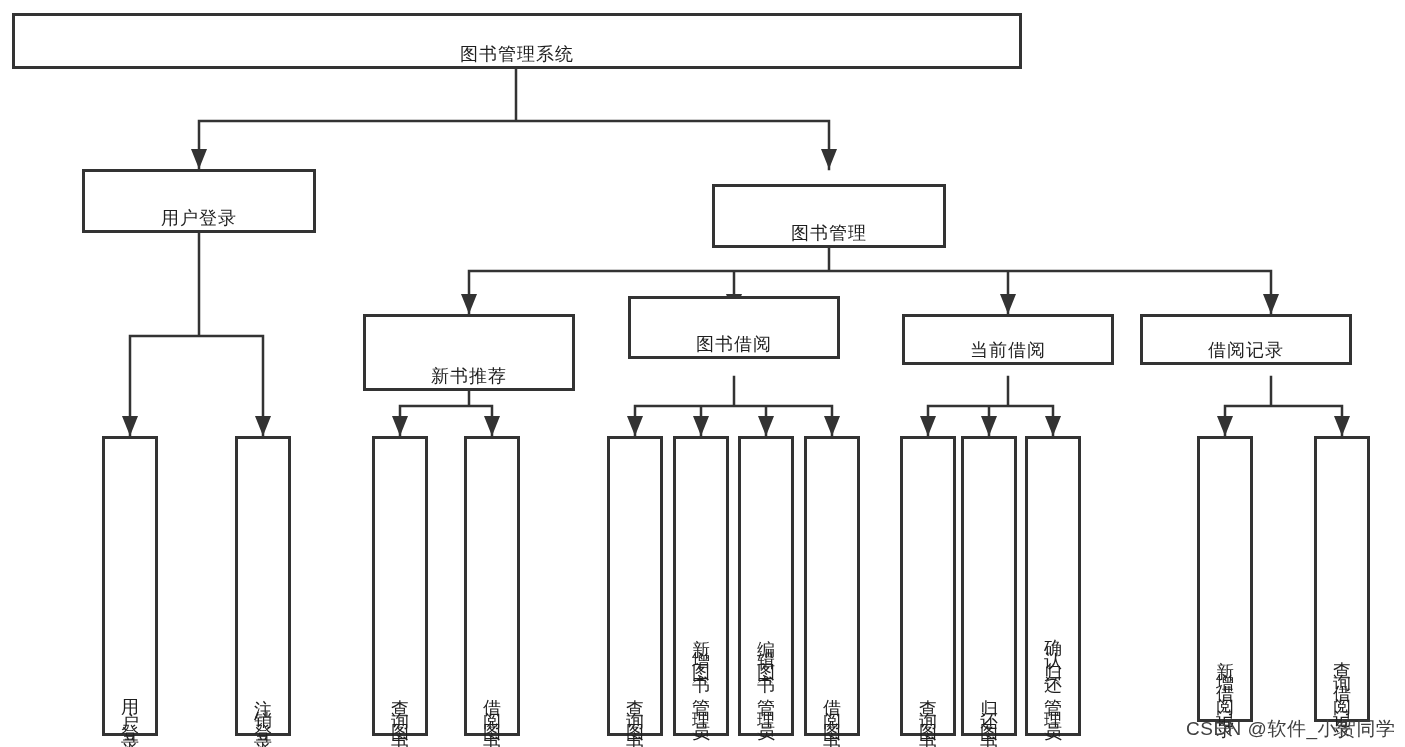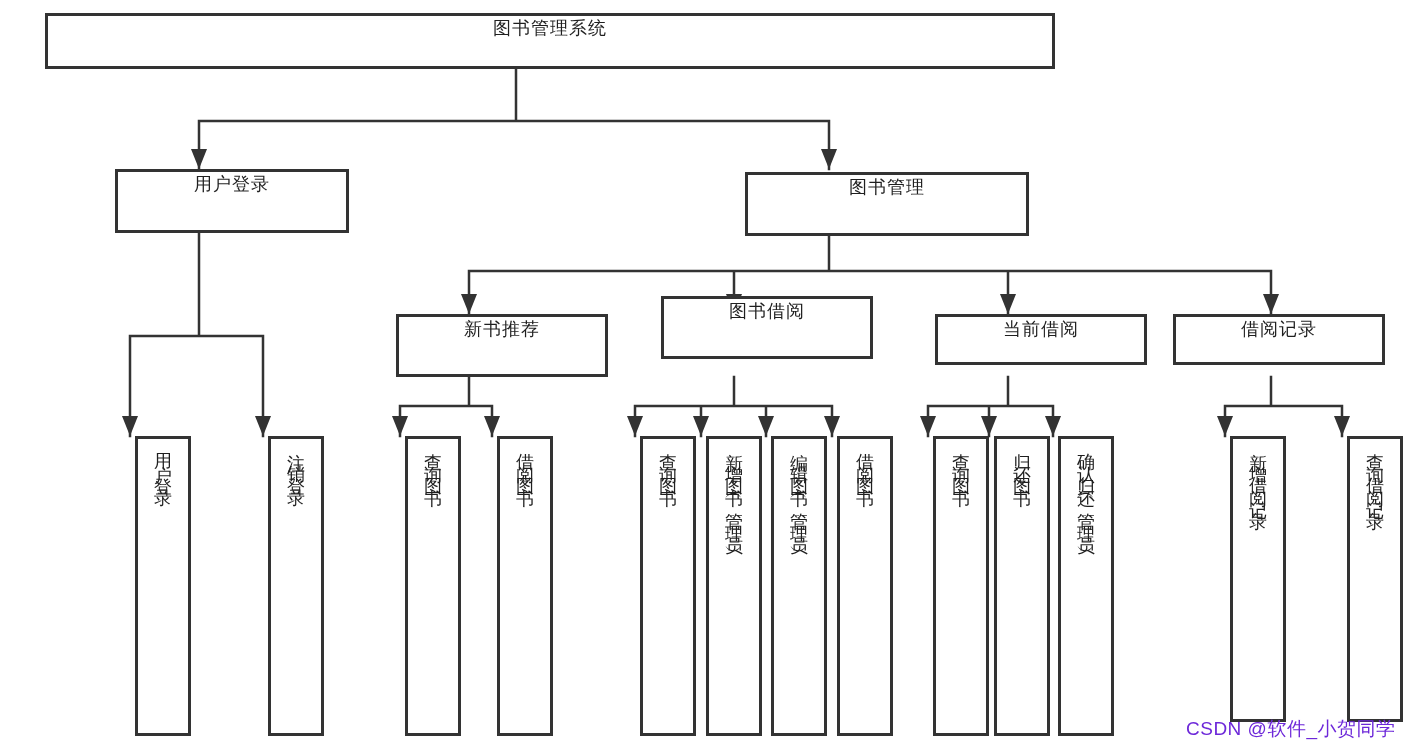--- a/index.html
+++ b/index.html
@@ -10,23 +10,22 @@
     font-family:"Liberation Sans","DejaVu Sans",sans-serif;
     overflow:hidden;
   }
   #connectors{position:absolute;left:0;top:0;width:1405px;height:747px;pointer-events:none;}
   .box{
     position:absolute;
     box-sizing:border-box;
     border:3px solid #333333;
     background:#ffffff;
     display:flex;
-    align-items:flex-start;
+    align-items:flex-end;
     justify-content:center;
-    margin-left:33px;
   }
   .label-h{
     font-size:18px;
     color:#1f1f1f;
     letter-spacing:1px;
     white-space:nowrap;
   }
   .label-v{
     font-size:18px;
     color:#1f1f1f;
@@ -34,21 +33,21 @@
     text-orientation:mixed;
     letter-spacing:12px;
     line-height:1;
     white-space:nowrap;
   }
   .watermark{
     position:absolute;
     left:1186px;
     top:716px;
     font-size:19px;
-    color:#6d28d9;
+    color:#404040;
     letter-spacing:0.5px;
     white-space:nowrap;
   }
 </style>
 </head>
 <body>
 
 <div id="stage">
 
   <svg id="connectors" width="1405" height="747" viewBox="0 0 1405 747" xmlns="http://www.w3.org/2000/svg">
@@ -80,25 +79,25 @@
       <polygon points="1334,416 1350,416 1342,436" fill="#333333"></polygon>
     </svg>
 
   <div class="box" style="left:12px;top:13px;width:1010px;height:56px">
     <span class="label-h">图书管理系统</span>
   </div>
 
   <div class="box" style="left:82px;top:169px;width:234px;height:64px">
     <span class="label-h">用户登录</span>
   </div>
-  <div class="box" style="left:712px;top:172px;width:284px;height:64px">
+  <div class="box" style="left:712px;top:184px;width:234px;height:64px">
     <span class="label-h">图书管理</span>
   </div>
 
-  <div class="box" style="left:363px;top:314px;width:212px;height:63px">
+  <div class="box" style="left:363px;top:314px;width:212px;height:77px">
     <span class="label-h">新书推荐</span>
   </div>
   <div class="box" style="left:628px;top:296px;width:212px;height:63px">
     <span class="label-h">图书借阅</span>
   </div>
   <div class="box" style="left:902px;top:314px;width:212px;height:51px">
     <span class="label-h">当前借阅</span>
   </div>
   <div class="box" style="left:1140px;top:314px;width:212px;height:51px">
     <span class="label-h">借阅记录</span>

